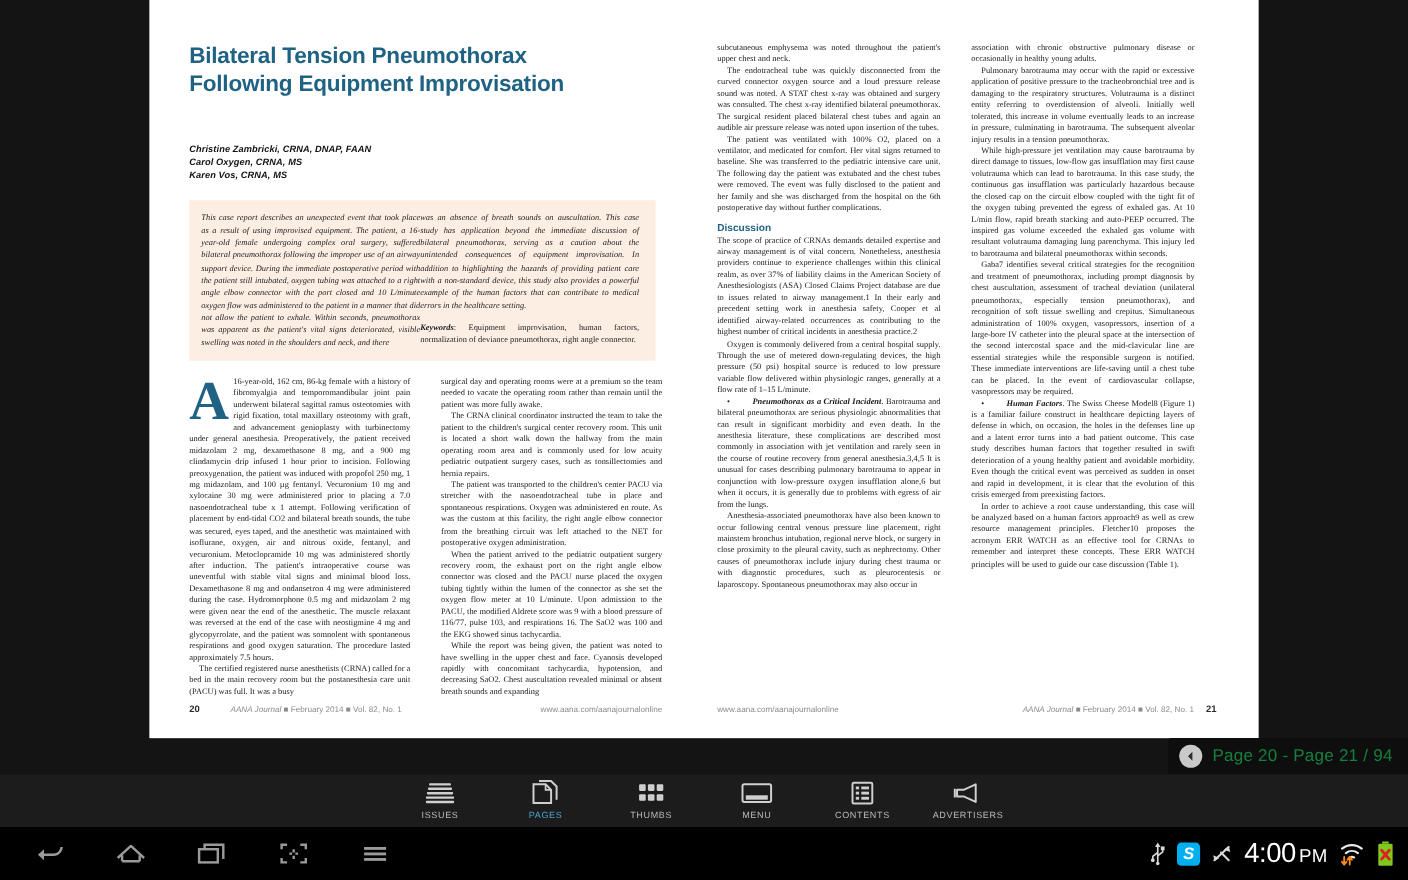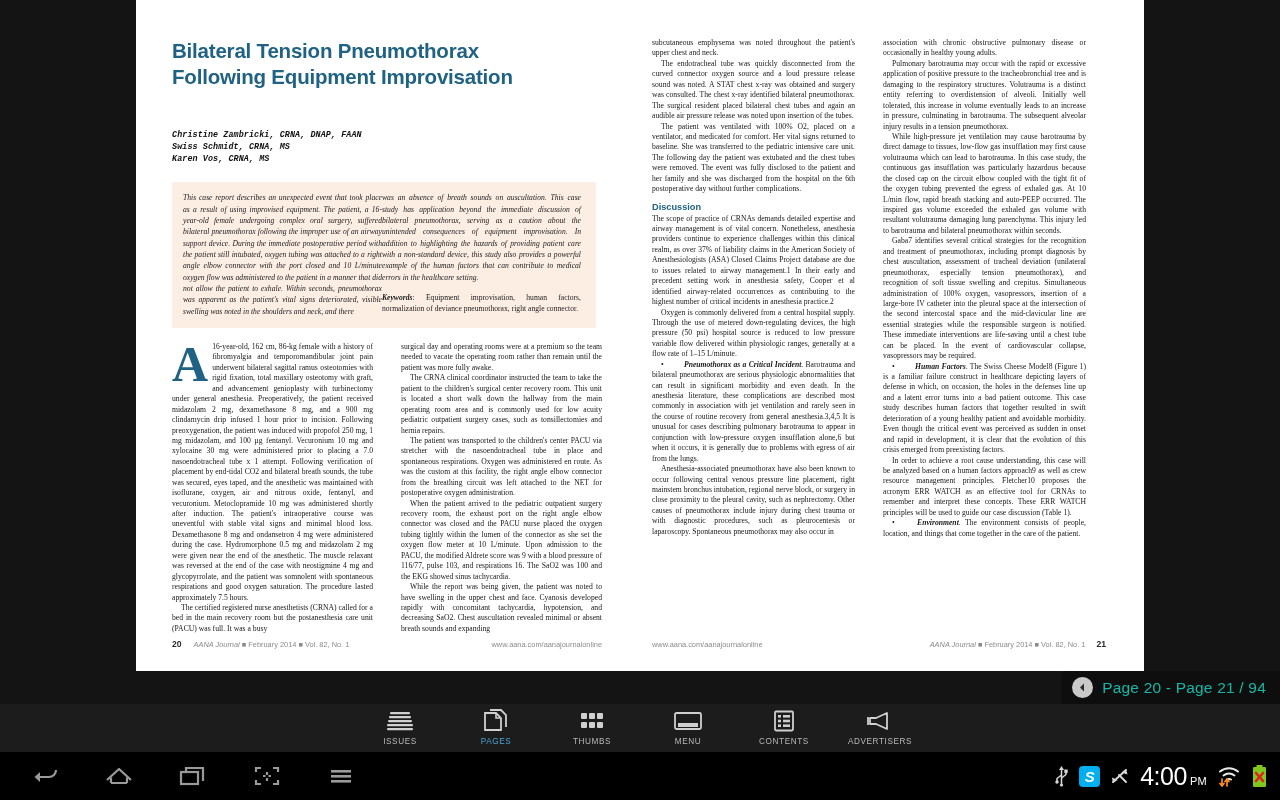--- a/index.html
+++ b/index.html
@@ -37,21 +37,21 @@
   h1.article-title {
     color: #1f6283;
     font-size: 20.5px;
     line-height: 1.28;
     font-weight: bold;
     letter-spacing: -0.2px;
     width: 390px;
     margin-bottom: 34px;
   }
   .authors {
-    font-family: Liberation Mono, monospace;
+    font-family: Liberation Sans, sans-serif;
     font-style: italic;
     font-weight: bold;
     font-size: 8.4px;
     line-height: 1.42;
     color: #111;
     letter-spacing: 0.1px;
     margin-bottom: 16px;
     margin-top: 40px;
   }
   .authors div { white-space: nowrap; }
@@ -113,21 +113,21 @@
 
   
   .footer {
     position: absolute; bottom: 22px; left: 36px; right: 38px;
     display: flex; align-items: baseline;
     font-family: "Liberation Sans", sans-serif;
     font-size: 7.4px;
     color: #8b8b8b;
   }
   .footer.right { left: 12px; right: 38px; }
-  .footer .pno { font-weight: bold; color: #2a2a2a; font-size: 8.6px; margin-right: 12px; }
+  .footer .pno { font-weight: bold; color: #2a2a2a; font-size: 8.6px; margin-right: 28px; }
   .footer .pno.r { margin-right: 0; margin-left: 11px; }
   .footer .jrnl i { font-style: italic; }
   .footer .spacer { flex: 1; }
   .footer .url { color: #8b8b8b; }
 
   
   .pageind {
     position: absolute; right: 0; top: 671px;
     height: 33px;
     background: #0e0e0e;
@@ -136,21 +136,21 @@
     gap: 9px;
     border-top-left-radius: 3px;
   }
   .pageind .prevbtn {
     width: 21px; height: 21px; border-radius: 50%;
     background: #c9c9c9;
     display:flex; align-items:center; justify-content:center;
   }
   .pageind .prevbtn svg { display:block; }
   .pageind .ptext {
-    color: #14b8a6; font-size: 15.5px; letter-spacing: 0.2px;
+    color: #15803d; font-size: 15.5px; letter-spacing: 0.2px;
     font-family: "Liberation Sans", sans-serif;
   }
 
   
   .toolbar {
     position: absolute; left:0; top: 704px; width: 1280px; height: 48px;
     background: #1c1c1c;
     display: flex; align-items: flex-start; justify-content: center;
     gap: 12px;
   }
@@ -174,21 +174,21 @@
     display: flex; align-items: center;
   }
   .nav-left { display:flex; align-items:center; gap: 0; padding-left: 8px; }
   .nav-btn { width: 74px; height: 48px; display:flex; align-items:center; justify-content:center; }
   .nav-spacer { flex: 1; }
   .statusbar { display:flex; align-items:center; gap: 9px; padding-right: 12px; }
   .clock {
     color: #fff; font-size: 25px; font-family: "Liberation Sans", sans-serif;
     letter-spacing: -0.5px; display:flex; align-items: baseline; gap: 3px;
   }
-  .clock .ampm { font-size: 11px; letter-spacing: 0.3px; }
+  .clock .ampm { font-size: 17px; letter-spacing: 0.3px; }
   .skype {
     width: 21px; height: 21px; border-radius: 4px; background: #00aff0;
     color: #fff; font-size: 15px; font-weight: bold; font-style: italic;
     display:flex; align-items:center; justify-content:center;
     font-family: "Liberation Sans", sans-serif;
   }
 </style>
 </head>
 <body>
 
@@ -197,21 +197,21 @@
   <div class="reader">
 
     <div class="spread">
 
       <div class="page">
         <div class="lp-body">
           <h1 class="article-title">Bilateral Tension Pneumothorax Following Equipment Improvisation</h1>
 
           <div class="authors">
             <div>Christine Zambricki, CRNA, DNAP, FAAN</div>
-            <div>Swiss Schmidt, CRNA, MS</div>
+            <div>Carol Oxygen, CRNA, MS</div>
             <div>Karen Vos, CRNA, MS</div>
           </div>
 
           <div class="abstract">
             <div class="abs-col">
               <p>This case report describes an unexpected event that took place as a result of using improvised equipment. The patient, a 16-year-old female undergoing complex oral surgery, suffered bilateral pneumothorax following the improper use of an airway support device. During the immediate postoperative period with the patient still intubated, oxygen tubing was attached to a right angle elbow connector with the port closed and 10 L/minute oxygen flow was administered to the patient in a manner that did not allow the patient to exhale. Within seconds, pneumothorax was apparent as the patient's vital signs deteriorated, visible swelling was noted in the shoulders and neck, and there</p>
             </div>
             <div class="abs-col">
               <p>was an absence of breath sounds on auscultation. This case study has application beyond the immediate discussion of bilateral pneumothorax, serving as a caution about the unintended consequences of equipment improvisation. In addition to highlighting the hazards of providing patient care with a non-standard device, this study also provides a powerful example of the human factors that can contribute to medical errors in the healthcare setting.</p>
               <p class="keywords"><b>Keywords</b><span>: Equipment improvisation, human factors, normalization of deviance pneumothorax, right angle connector.</span></p>
@@ -257,21 +257,20 @@
               <p>Anesthesia-associated pneumothorax have also been known to occur following central venous pressure line placement, right mainstem bronchus intubation, regional nerve block, or surgery in close proximity to the pleural cavity, such as nephrectomy. Other causes of pneumothorax include injury during chest trauma or with diagnostic procedures, such as pleurocentesis or laparoscopy. Spontaneous pneumothorax may also occur in</p>
             </div>
 
             <div class="col">
               <p class="noindent">association with chronic obstructive pulmonary disease or occasionally in healthy young adults.</p>
               <p>Pulmonary barotrauma may occur with the rapid or excessive application of positive pressure to the tracheobronchial tree and is damaging to the respiratory structures. Volutrauma is a distinct entity referring to overdistension of alveoli. Initially well tolerated, this increase in volume eventually leads to an increase in pressure, culminating in barotrauma. The subsequent alveolar injury results in a tension pneumothorax.</p>
               <p>While high-pressure jet ventilation may cause barotrauma by direct damage to tissues, low-flow gas insufflation may first cause volutrauma which can lead to barotrauma. In this case study, the continuous gas insufflation was particularly hazardous because the closed cap on the circuit elbow coupled with the tight fit of the oxygen tubing prevented the egress of exhaled gas. At 10 L/min flow, rapid breath stacking and auto-PEEP occurred. The inspired gas volume exceeded the exhaled gas volume with resultant volutrauma damaging lung parenchyma. This injury led to barotrauma and bilateral pneumothorax within seconds.</p>
               <p>Gaba7 identifies several critical strategies for the recognition and treatment of pneumothorax, including prompt diagnosis by chest auscultation, assessment of tracheal deviation (unilateral pneumothorax, especially tension pneumothorax), and recognition of soft tissue swelling and crepitus. Simultaneous administration of 100% oxygen, vasopressors, insertion of a large-bore IV catheter into the pleural space at the intersection of the second intercostal space and the mid-clavicular line are essential strategies while the responsible surgeon is notified. These immediate interventions are life-saving until a chest tube can be placed. In the event of cardiovascular collapse, vasopressors may be required.</p>
               <p class="bull">• <i>Human Factors</i><span>. The Swiss Cheese Model8 (Figure 1) is a familiar failure construct in healthcare depicting layers of defense in which, on occasion, the holes in the defenses line up and a latent error turns into a bad patient outcome. This case study describes human factors that together resulted in swift deterioration of a young healthy patient and avoidable morbidity. Even though the critical event was perceived as sudden in onset and rapid in development, it is clear that the evolution of this crisis emerged from preexisting factors.</span></p>
               <p>In order to achieve a root cause understanding, this case will be analyzed based on a human factors approach9 as well as crew resource management principles. Fletcher10 proposes the acronym ERR WATCH as an effective tool for CRNAs to remember and interpret these concepts. These ERR WATCH principles will be used to guide our case discussion (Table 1).</p>
-              <p class="bull">• <i>Environment</i><span>. The environment consists of people, location, and things that come together in the care of the patient.</span></p>
             </div>
           </div>
         </div>
 
         <div class="footer right">
           <span class="url">www.aana.com/aanajournalonline</span>
           <span class="spacer"></span>
           <span class="jrnl"><i>AANA Journal</i><span> ■ February 2014 ■ Vol. 82, No. 1</span></span>
           <span class="pno r">21</span>
         </div>

